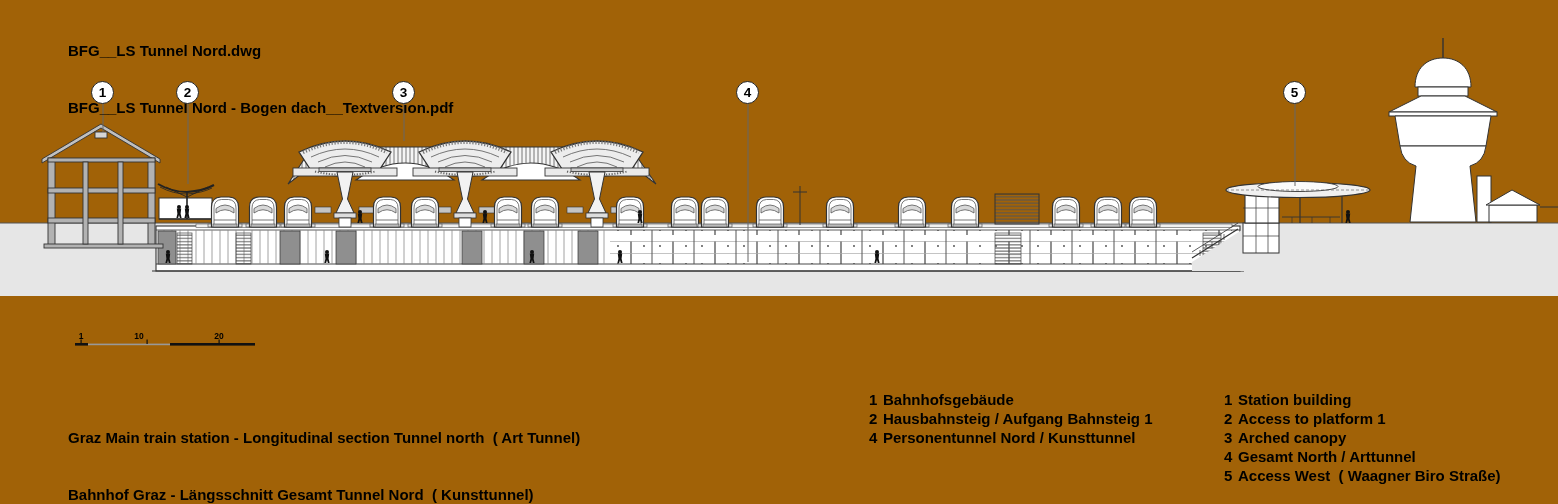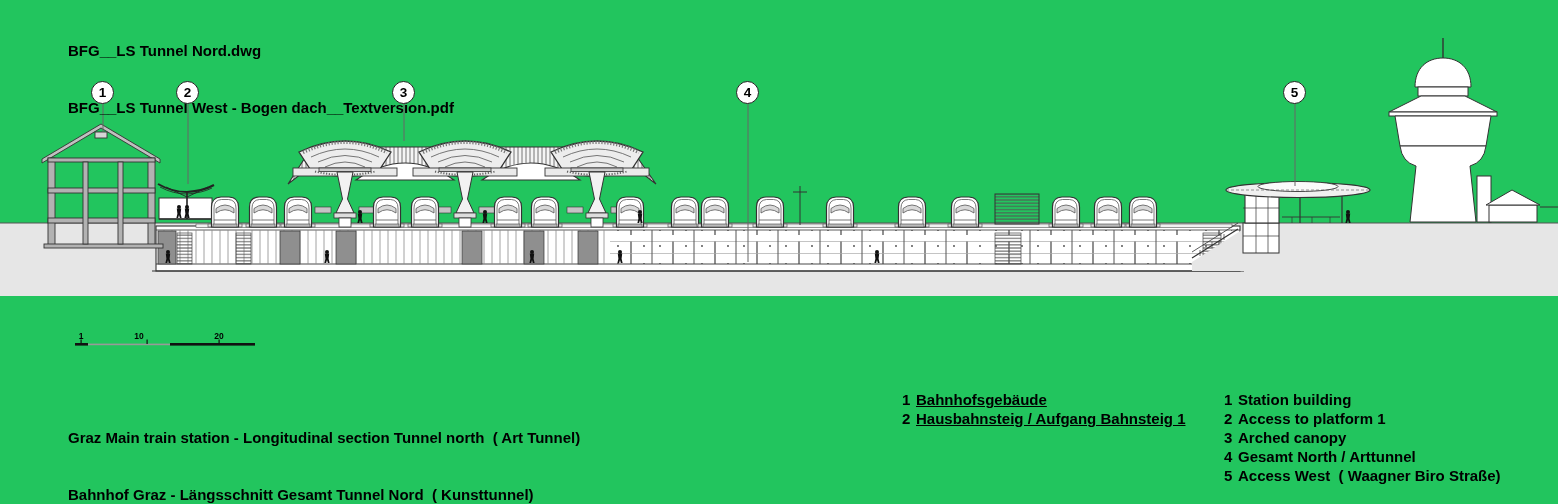--- a/index.html
+++ b/index.html
@@ -1,25 +1,25 @@
 <!DOCTYPE html>
 <html><head>
 <meta charset="utf-8">
 <style>
   html,body{margin:0;padding:0;background:#fff;}
-  .stage{position:relative;width:1558px;height:504px;background:#22c55e;overflow:hidden;
+  .stage{position:relative;width:1558px;height:504px;background:#a16207;overflow:hidden;
          font-family:"Liberation Sans","DejaVu Sans",sans-serif;color:#000;}
   svg.drawing{position:absolute;left:0;top:0;}
   .txt{position:absolute;font-weight:bold;line-height:19px;font-size:15px;white-space:pre;}
   .hdr{left:68px;top:3px;}
   .cap{left:68px;top:390px;}
   .legend{position:absolute;top:390px;font-weight:bold;font-size:15px;}
   .lrow{line-height:19px;white-space:pre;}
   .ln{display:inline-block;min-width:14px;}
-  .legend-de{left:902px;text-decoration:underline;}
+  .legend-de{left:869px;}
   .legend-en{left:1224px;}
   .callout{position:absolute;top:81px;width:21px;height:21px;border:1.6px solid #222;
            border-radius:50%;background:#fff;display:flex;align-items:center;justify-content:center;
            font-size:13.5px;font-weight:bold;z-index:3;}
   .scalelbl{position:absolute;top:331px;font-size:8.5px;font-weight:bold;transform:translateX(-50%);}
 </style>
 </head>
 <body>
 
 <div class="stage">
@@ -266,41 +266,42 @@
     <rect x="88" y="343.6" width="82" height="1.6" fill="#999"></rect>
     <rect x="170" y="343" width="85" height="2.6" fill="#111"></rect>
     <rect x="80.5" y="339.5" width="1.2" height="4.5" fill="#111"></rect>
     <rect x="146.5" y="339.5" width="1.2" height="4.5" fill="#111"></rect>
     <rect x="218.5" y="339.5" width="1.2" height="4.5" fill="#111"></rect>
   </g>
 </svg>
 
 <div class="txt hdr">
   <div>BFG__LS Tunnel Nord.dwg</div>
-  <div>BFG__LS Tunnel West - Bogen dach__Textversion.pdf</div>
+  <div>BFG__LS Tunnel Nord - Bogen dach__Textversion.pdf</div>
 </div>
 
 <div class="callout" style="left:91px">1</div>
 <div class="callout" style="left:176px">2</div>
 <div class="callout" style="left:392px">3</div>
 <div class="callout" style="left:736px">4</div>
 <div class="callout" style="left:1283px">5</div>
 
 <span class="scalelbl" style="left:81px">1</span>
 <span class="scalelbl" style="left:139px">10</span>
 <span class="scalelbl" style="left:219px">20</span>
 
 <div class="txt cap">
   <div>Graz Main train station - Longitudinal section Tunnel north  ( Art Tunnel)</div>
   <div>Bahnhof Graz - Längsschnitt Gesamt Tunnel Nord  ( Kunsttunnel)</div>
 </div>
 
 <div class="legend legend-de">
   <div class="lrow"><span class="ln">1</span><span>Bahnhofsgebäude</span></div>
   <div class="lrow"><span class="ln">2</span><span>Hausbahnsteig / Aufgang Bahnsteig 1</span></div>
+  <div class="lrow"><span class="ln">4</span><span>Personentunnel Nord / Kunsttunnel</span></div>
 </div>
 
 <div class="legend legend-en">
   <div class="lrow"><span class="ln">1</span><span>Station building</span></div>
   <div class="lrow"><span class="ln">2</span><span>Access to platform 1</span></div>
   <div class="lrow"><span class="ln">3</span><span>Arched canopy</span></div>
   <div class="lrow"><span class="ln">4</span><span>Gesamt North / Arttunnel</span></div>
   <div class="lrow"><span class="ln">5</span><span>Access West  ( Waagner Biro Straße)</span></div>
 </div>
 

